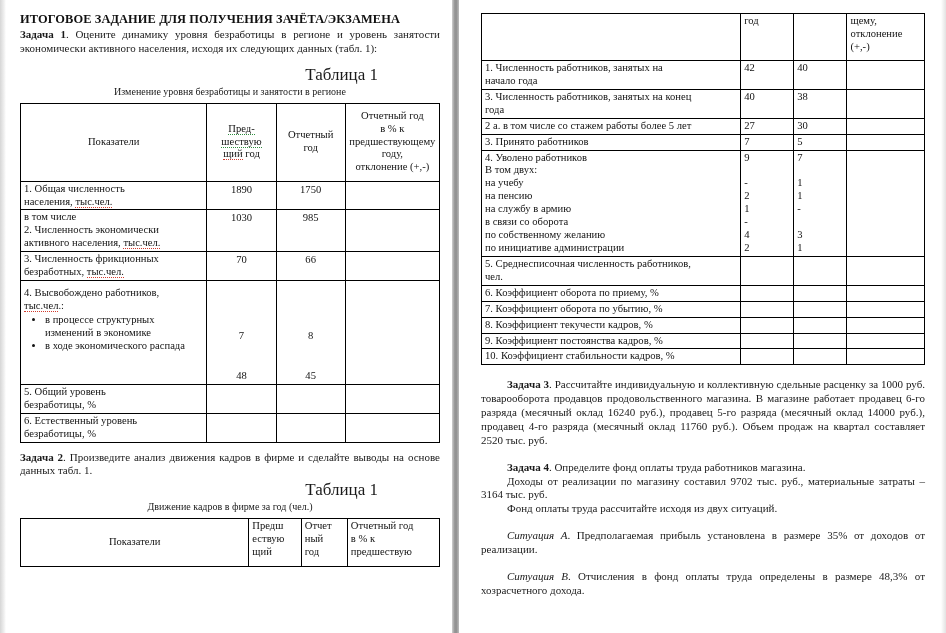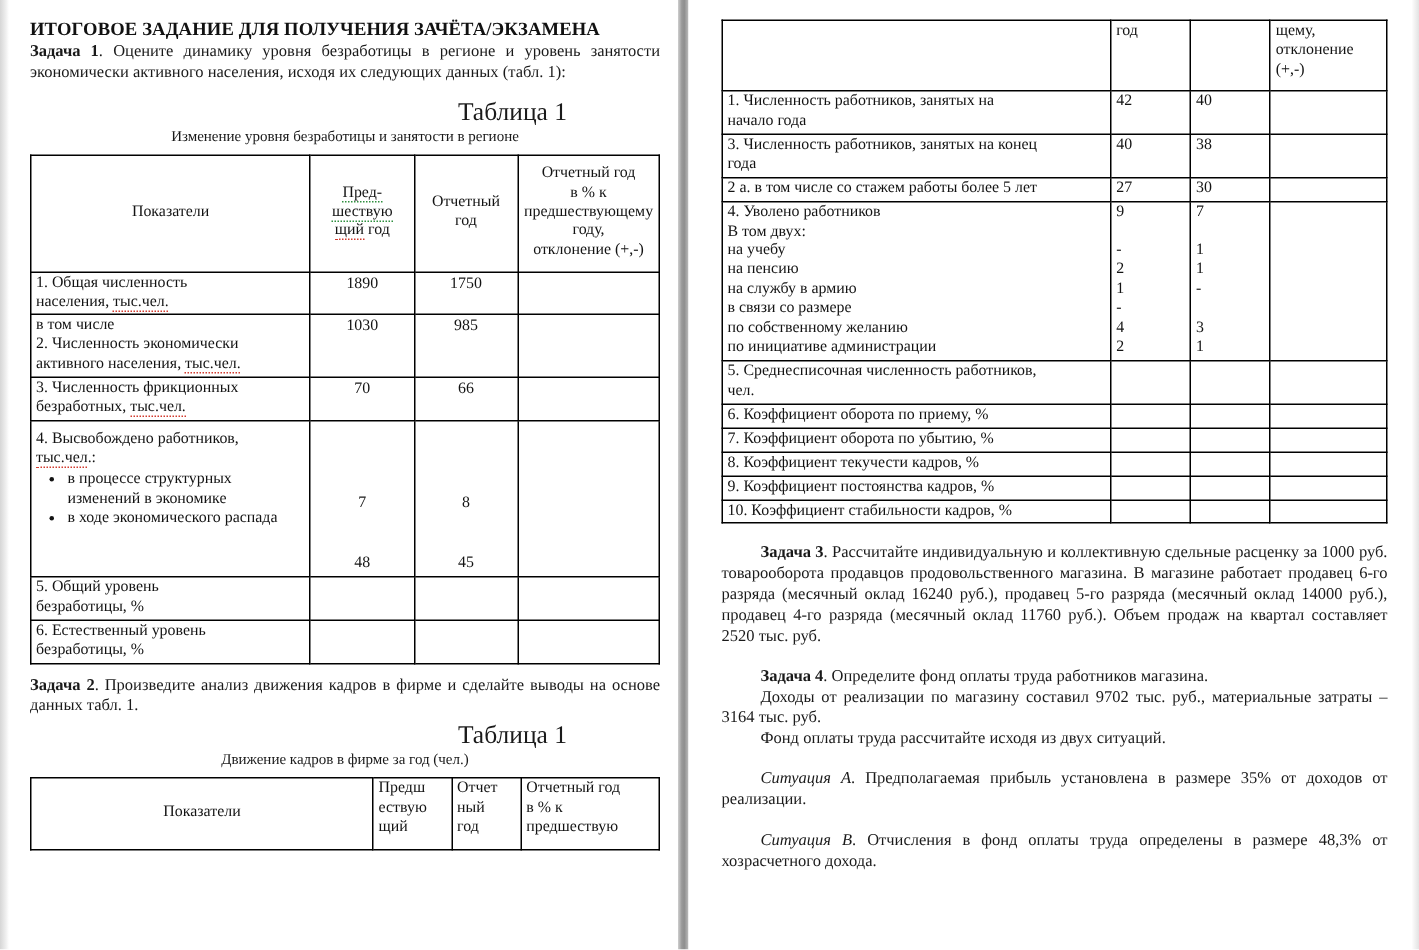--- a/index.html
+++ b/index.html
@@ -316,29 +316,35 @@
             <td></td>
           </tr>
 
           <tr>
             <td>2 а. в том числе со стажем работы более 5 лет</td>
             <td>27</td>
             <td>30</td>
             <td></td>
           </tr>
 
+          <tr>
+            <td>3. Принято работников</td>
+            <td>7</td>
+            <td>5</td>
+            <td></td>
+          </tr>
 
           <tr>
             <td>
               <div>4. Уволено работников</div>
               <div>В том двух:</div>
               <div>на учебу</div>
               <div>на пенсию</div>
               <div>на службу в армию</div>
-              <div>в связи со размере</div>
+              <div>в связи со оборота</div>
               <div>по собственному желанию</div>
               <div>по инициативе администрации</div>
             </td>
             <td>
               <div>9</div>
               <div>&nbsp;</div>
               <div>-</div>
               <div>2</div>
               <div>1</div>
               <div>-</div>

